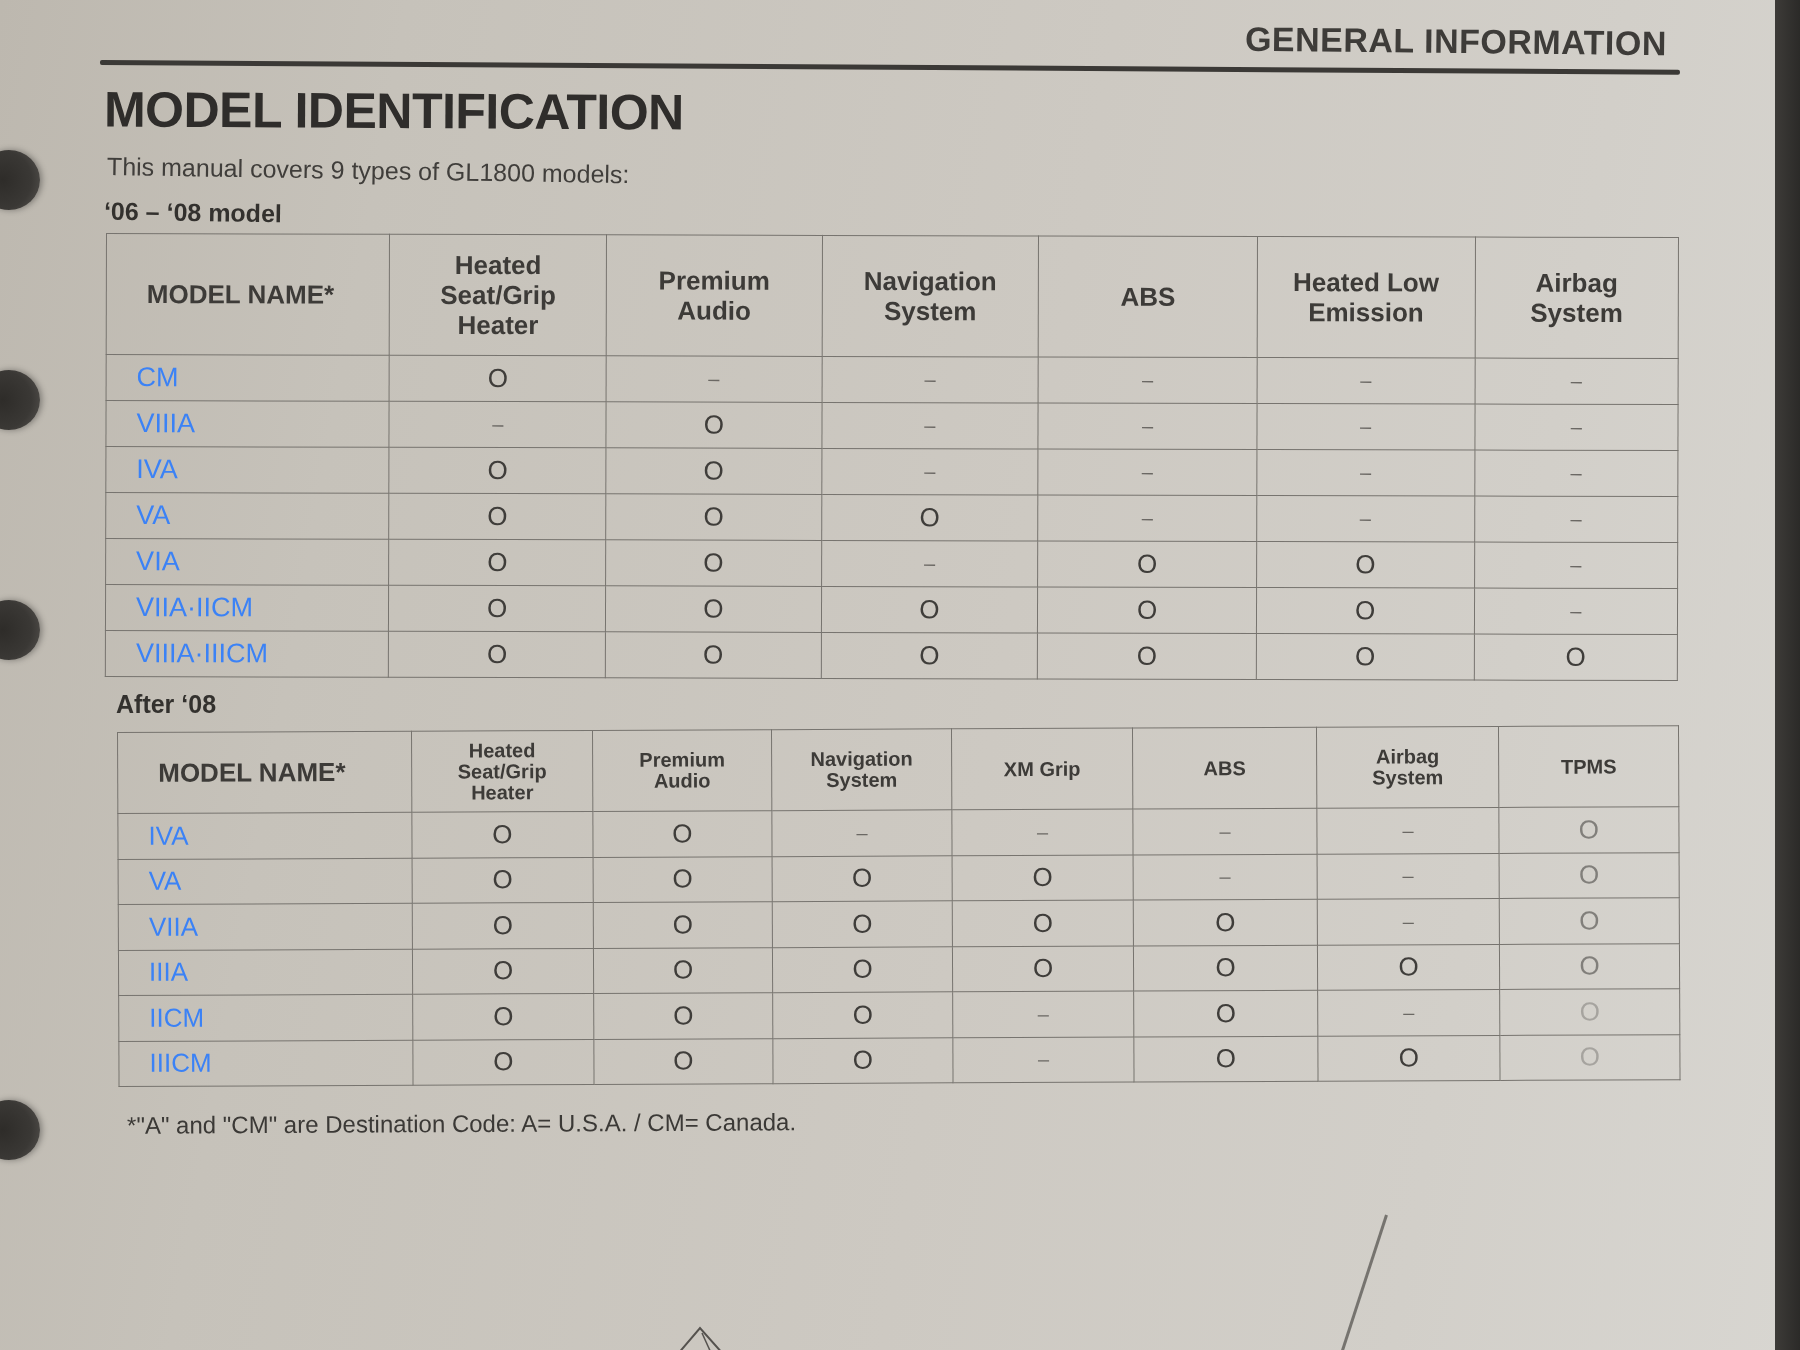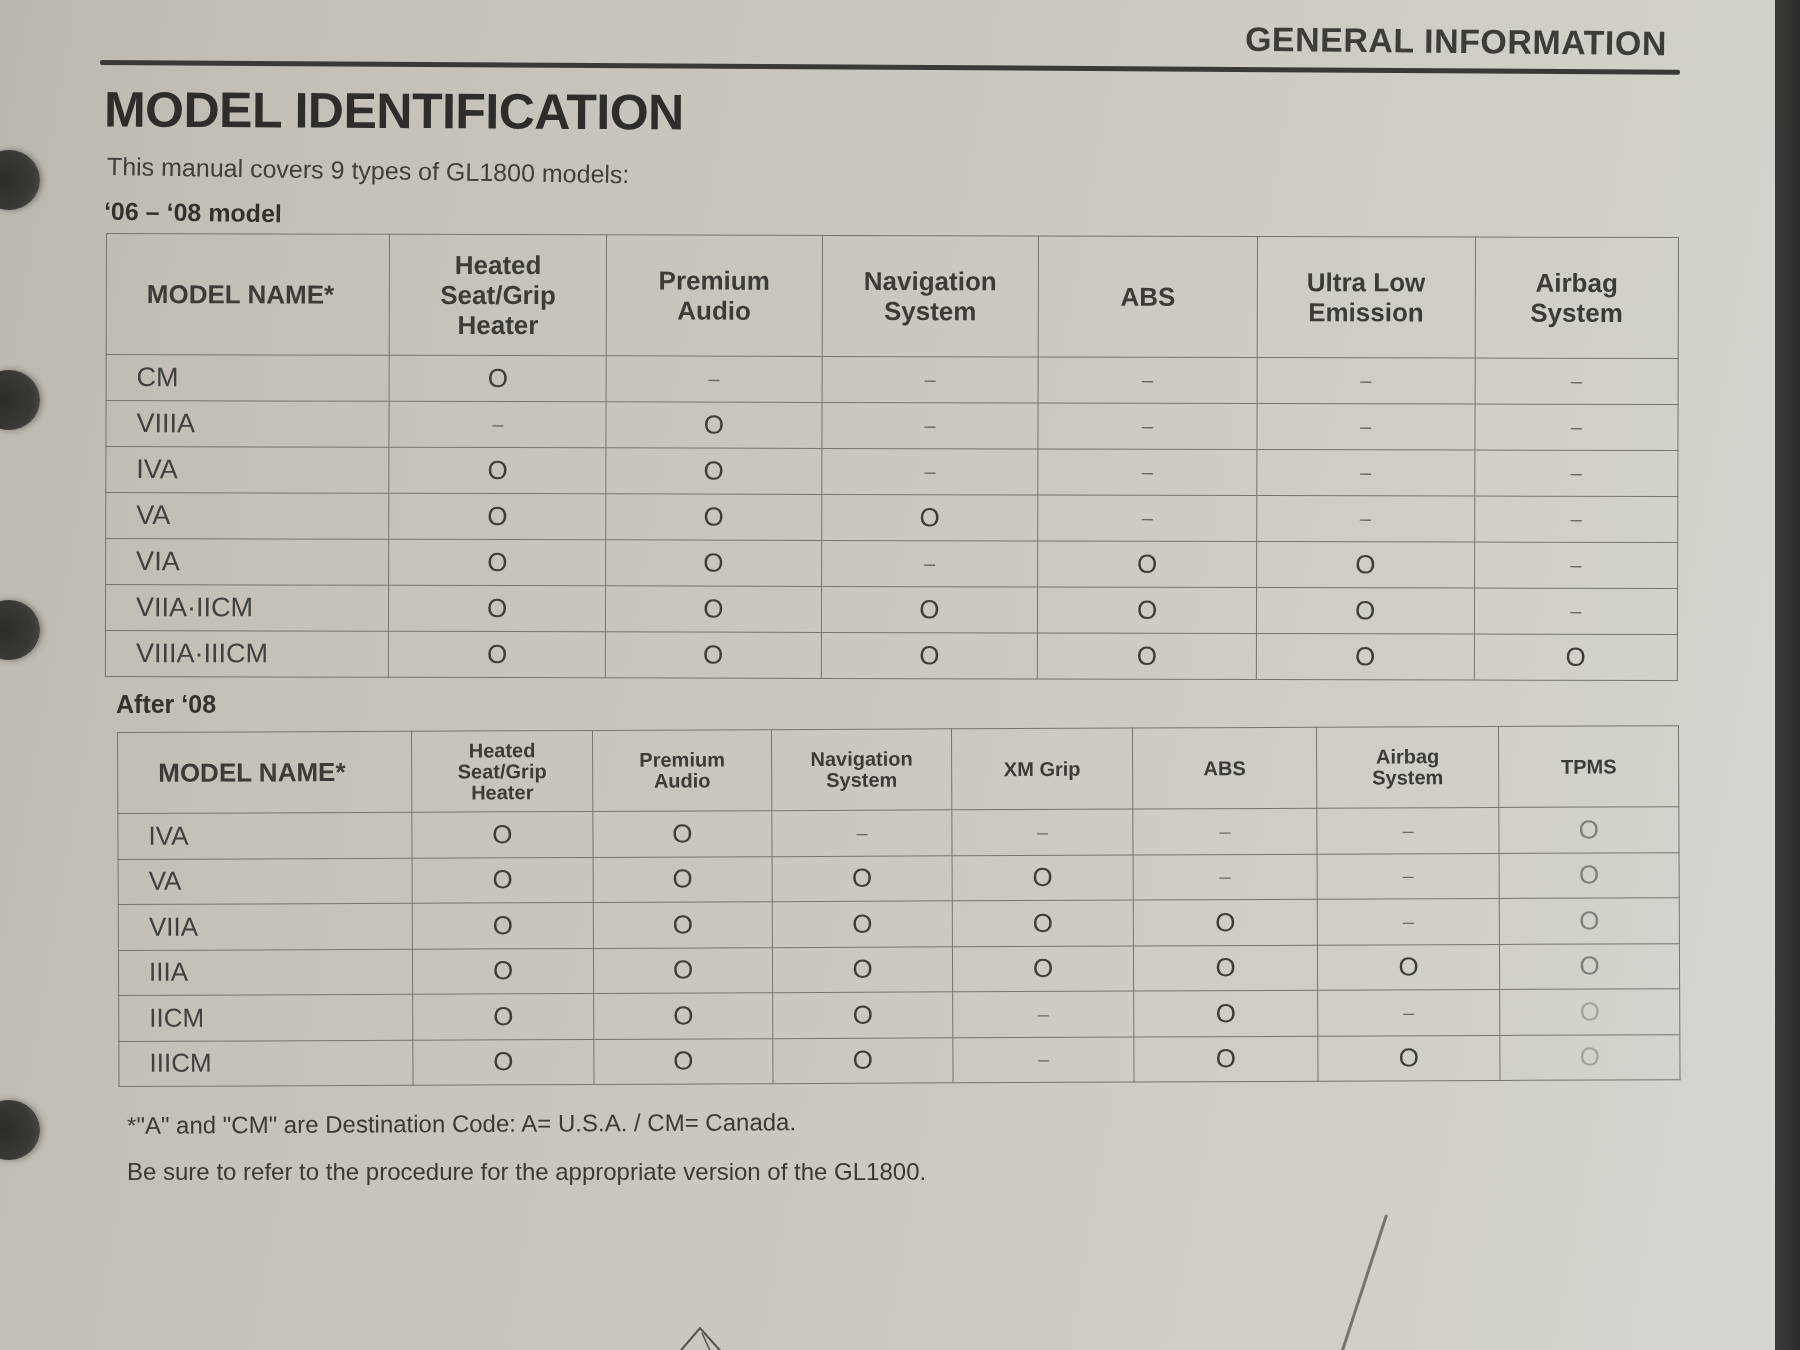--- a/index.html
+++ b/index.html
@@ -17,21 +17,21 @@
   .header-rule { position:absolute; left:100px; top:60px; width:1580px; height:5px; background:#3b3936; transform:rotate(0.35deg); transform-origin:left center; border-radius:2px; }
   .page-title { position:absolute; left:104px; top:82px; font-weight:bold; font-size:50px; color:#2f2d2b; letter-spacing:-0.5px; transform:rotate(0.3deg); }
   .intro { position:absolute; left:107px; top:152px; font-size:25px; color:#403e3b; transform:rotate(0.9deg); transform-origin:left; }
   .sub-label { position:absolute; font-weight:bold; font-size:25px; color:#33312e; }
   .sub1 { left:104px; top:198px; transform:rotate(0.8deg); }
   .sub2 { left:116px; top:690px;text-align:center; }
 
   table.spec { position:absolute; border-collapse:collapse; table-layout:fixed; }
   table.spec td, table.spec th { border:1.5px solid #77746f; text-align:center; vertical-align:middle; padding:0; }
   table.spec th { font-weight:bold; color:#3d3b38; }
-  table.spec td.model { text-align:left; padding-left:30px; font-size:27px; color:#404040; }
+  table.spec td.model { text-align:left; padding-left:30px; font-size:27px; color:#3b82f6; }
   table.spec th.model-h { text-align:left; padding-left:40px; }
   .mark { font-size:26px; color:#3f3d3a; }
   .mark.dash { font-size:20px; color:#6b6864; }
 
   #t1 { left:106px; top:233px; width:1573px; transform:rotate(0.15deg); transform-origin:left top; }
   #t1 th { height:120px; font-size:26px; line-height:30px; }
   #t1 td { height:45px; }
 
   #t2 { left:117px; top:732px; width:1561px; transform:rotate(-0.25deg); transform-origin:left top; }
   #t2 th { height:80px; font-size:20px; line-height:21px; }
@@ -73,21 +73,21 @@
         <col style="width:215px">
         <col style="width:201px">
     </colgroup>
     <thead>
         <tr id="t1-head">
           <th class="model-h"><span>MODEL NAME*</span></th>
           <th><span>Heated</span><br><span>Seat/Grip</span><br><span>Heater</span></th>
           <th><span>Premium</span><br><span>Audio</span></th>
           <th><span>Navigation</span><br><span>System</span></th>
           <th><span>ABS</span></th>
-          <th><span>Ultra Low</span><br><span>Emission</span></th>
+          <th><span>Heated Low</span><br><span>Emission</span></th>
           <th><span>Airbag</span><br><span>System</span></th>
         </tr>
       </thead>
     <tbody id="t1-body">
         <tr>
           <td class="model">CM</td>
           <td><span class="mark">O</span></td>
           <td><span class="mark dash">–</span></td>
           <td><span class="mark dash">–</span></td>
           <td><span class="mark dash">–</span></td>
@@ -233,21 +233,20 @@
           <td><span class="mark">O</span></td>
           <td><span class="mark dash">–</span></td>
           <td><span class="mark">O</span></td>
           <td><span class="mark">O</span></td>
           <td class="fainter"><span class="mark">O</span></td>
         </tr>
       </tbody>
   </table>
 
   <div class="footnote fn1">*"A" and "CM" are Destination Code: A= U.S.A. / CM= Canada.</div>
-  <div class="footnote fn2">Be sure to refer to the procedure for the appropriate version of the GL1800.</div>
 
   <div class="pencil-line"></div>
   <svg class="sketch" width="60" height="30">
     <path d="M5 30 L28 3 L52 30" stroke="#55524e" stroke-width="2" fill="none"></path>
     <path d="M30 8 L40 30" stroke="#55524e" stroke-width="1.5" fill="none"></path>
   </svg>
 </div>
 <div class="edge-strip"></div>
 
 </body></html>

